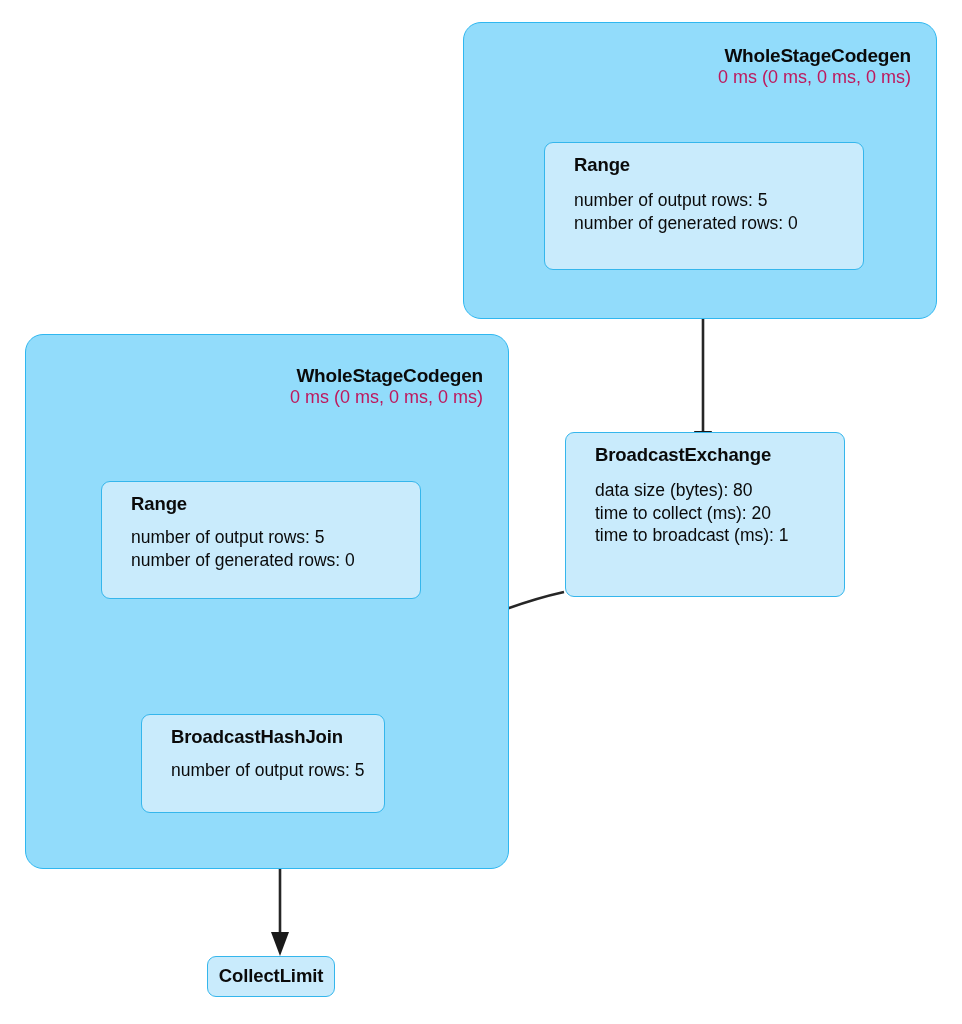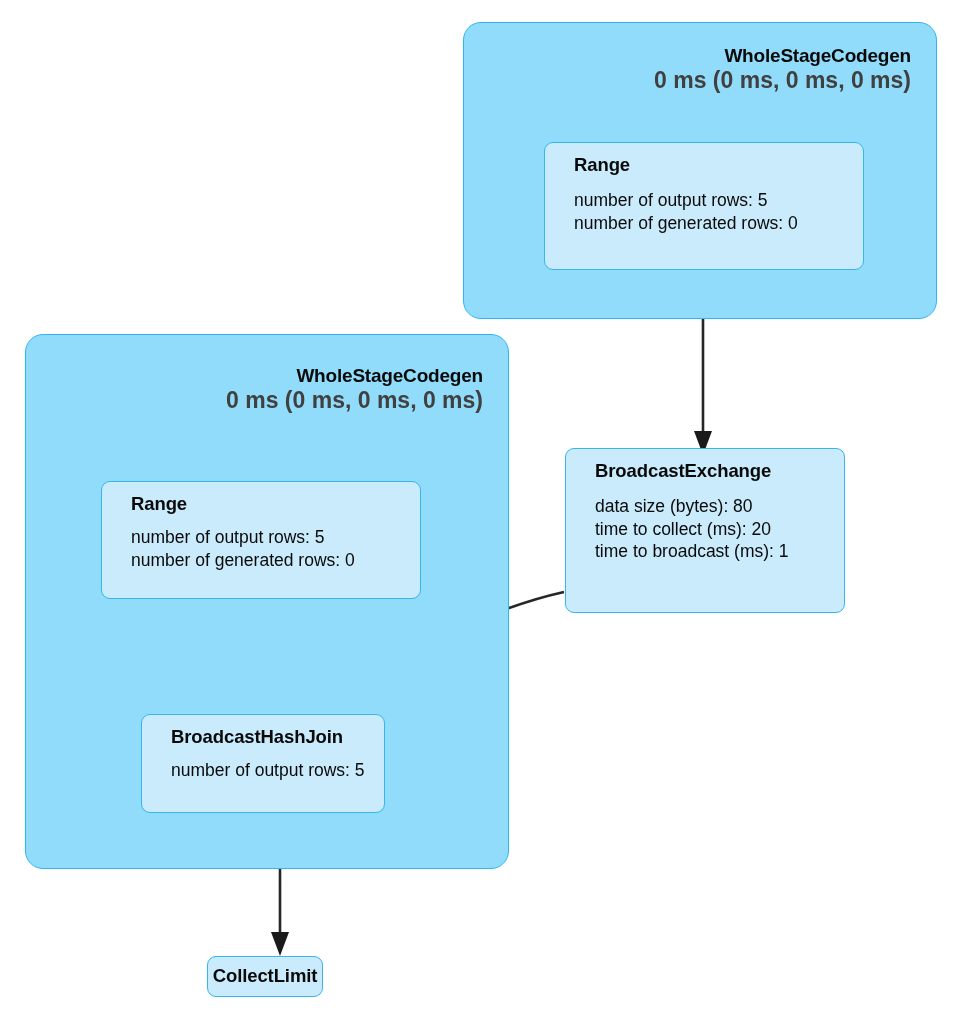--- a/index.html
+++ b/index.html
@@ -37,23 +37,23 @@
     line-height: 1.16;
     white-space: nowrap;
   }
   .cluster-title {
     font-size: 19px;
     font-weight: bold;
     color: #0a0a0a;
     letter-spacing: -0.2px;
   }
   .cluster-metric {
-    font-size: 23px;
-    font-weight: bold;
-    color: #404040;
+    font-size: 18px;
+    font-weight: normal;
+    color: #be185d;
   }
   
   .node {
     position: absolute;
     background: #c9ebfc;
     border: 1.5px solid #35b6ec;
     border-radius: 9px;
     box-sizing: border-box;
     padding: 11px 14px 12px 29px;
   }
@@ -161,26 +161,26 @@
     </div>
 
     <div class="node" style="left:115px; top:379px; width:244px; height:99px;">
       <div class="node-title">BroadcastHashJoin</div>
       <div class="node-metrics tight">
         <span class="metric-line">number of output rows: 5</span>
       </div>
     </div>
   </div>
 
-  <div class="node" style="left:565px; top:448px; width:280px; height:165px;">
+  <div class="node" style="left:565px; top:432px; width:280px; height:165px;">
     <div class="node-title">BroadcastExchange</div>
     <div class="node-metrics">
       <span class="metric-line">data size (bytes): 80</span>
       <span class="metric-line">time to collect (ms): 20</span>
       <span class="metric-line">time to broadcast (ms): 1</span>
     </div>
   </div>
 
-  <div class="node compact" style="left:207px; top:956px; width:116px; height:41px;">
+  <div class="node compact" style="left:207px; top:956px; width:128px; height:41px;">
     <div class="node-title">CollectLimit</div>
   </div>
 
 </div>
 
 </body></html>

